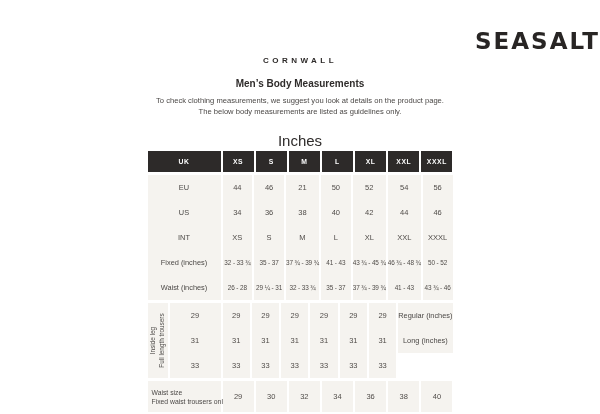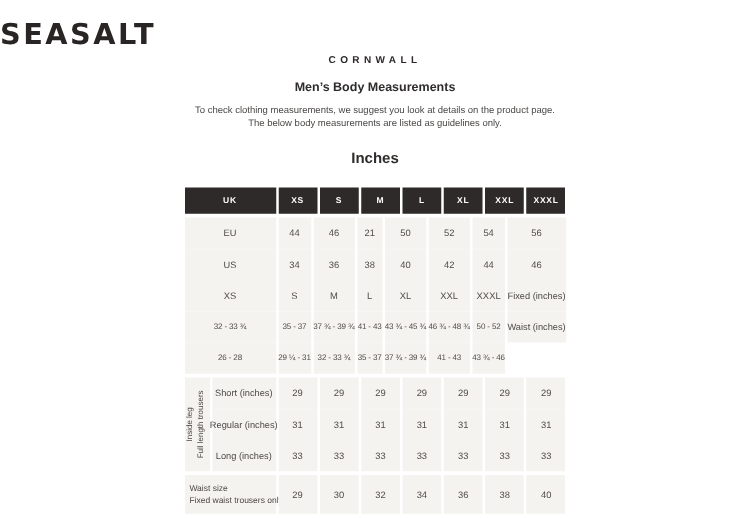--- a/index.html
+++ b/index.html
@@ -4,39 +4,39 @@
 <style>
   html,body { margin:0; padding:0; }
   body {
     width:600px; height:414px; background:#ffffff;
     font-family:"Liberation Sans", sans-serif; color:#3d3c3b;
     overflow:hidden;
   }
   .page { width:600px; height:414px; position:relative; }
 
   .logo {
-    text-align:left; padding-top:15px;
+    text-align:right; padding-top:28px;
     font-family:"DejaVu Sans", sans-serif;
     font-size:23px; font-weight:700; letter-spacing:2px; color:#282524;
   }
   .cornwall {
     text-align:center; margin-top:2px;
     font-size:8px; font-weight:700; letter-spacing:3.5px; color:#2d2a29;
   }
   .title {
     text-align:center; margin-top:13px;
     font-size:10px; font-weight:700; color:#2f2c2b;
   }
   .desc {
     text-align:center; margin-top:6px;
     font-size:7.6px; line-height:11px; color:#4b4846;
   }
   .unit-title {
-    text-align:center; margin-top:15px; margin-bottom:17px;
-    font-size:12px; font-weight:700; color:#2f2c2b;
+    text-align:center; margin-top:15px; margin-bottom:2px;
+    font-size:15px; font-weight:400; color:#2f2c2b;
   }
 
   .size-table { width:305px; margin:0 auto; }
 
   .header-grid {
     display:grid; grid-template-columns:73px repeat(7, 1fr);
     column-gap:2px; row-gap:0;
   }
   .h-cell {
     background:#2d2a29; color:#fdfdfd; height:21px;
@@ -106,20 +106,21 @@
         <div class="cell">54</div>
         <div class="cell">56</div>
         <div class="cell row-label">US</div>
         <div class="cell">34</div>
         <div class="cell">36</div>
         <div class="cell">38</div>
         <div class="cell">40</div>
         <div class="cell">42</div>
         <div class="cell">44</div>
         <div class="cell">46</div>
+        <div class="cell row-label">INT</div>
         <div class="cell">XS</div>
         <div class="cell">S</div>
         <div class="cell">M</div>
         <div class="cell">L</div>
         <div class="cell">XL</div>
         <div class="cell">XXL</div>
         <div class="cell">XXXL</div>
         <div class="cell row-label">Fixed (inches)</div>
         <div class="cell compact">32 - 33 ¾</div>
         <div class="cell compact">35 - 37</div>
@@ -137,21 +138,20 @@
         <div class="cell compact">41 - 43</div>
         <div class="cell compact">43 ¾ - 46</div>
       </div>
       <div class="section s-side">
         <div class="rot-cell" style="grid-row: 1 / span 3;">
           <div class="rot-inner">
             <div class="">Inside leg</div>
             <div class="">Full length trousers</div>
           </div>
         </div>
-        <div class="cell row-label">Short (inches)</div>
         <div class="cell">29</div>
         <div class="cell">29</div>
         <div class="cell">29</div>
         <div class="cell">29</div>
         <div class="cell">29</div>
         <div class="cell">29</div>
         <div class="cell">29</div>
         <div class="cell row-label">Regular (inches)</div>
         <div class="cell">31</div>
         <div class="cell">31</div>

